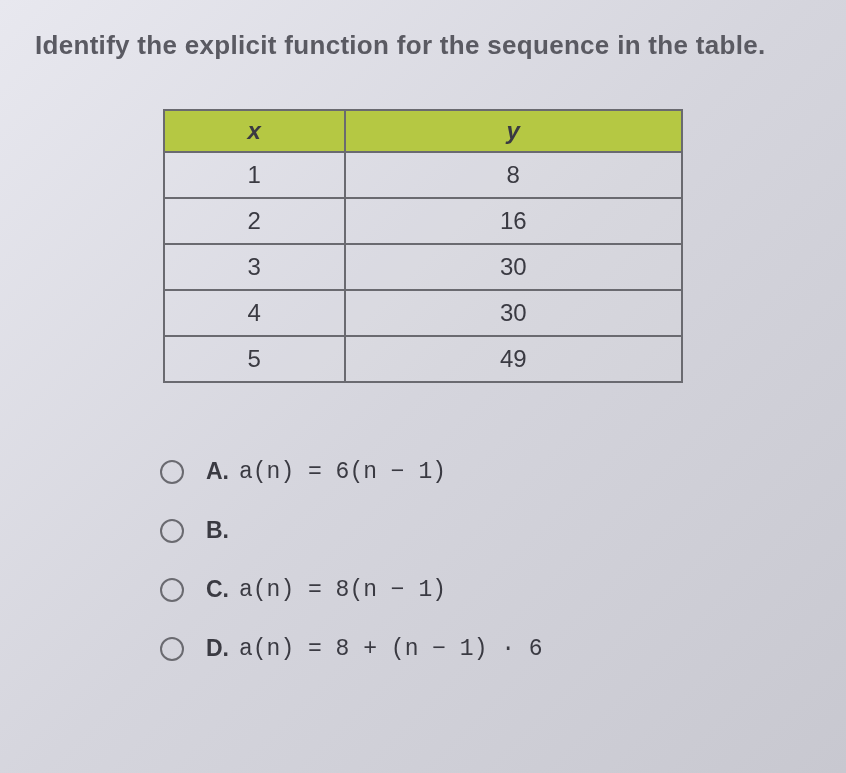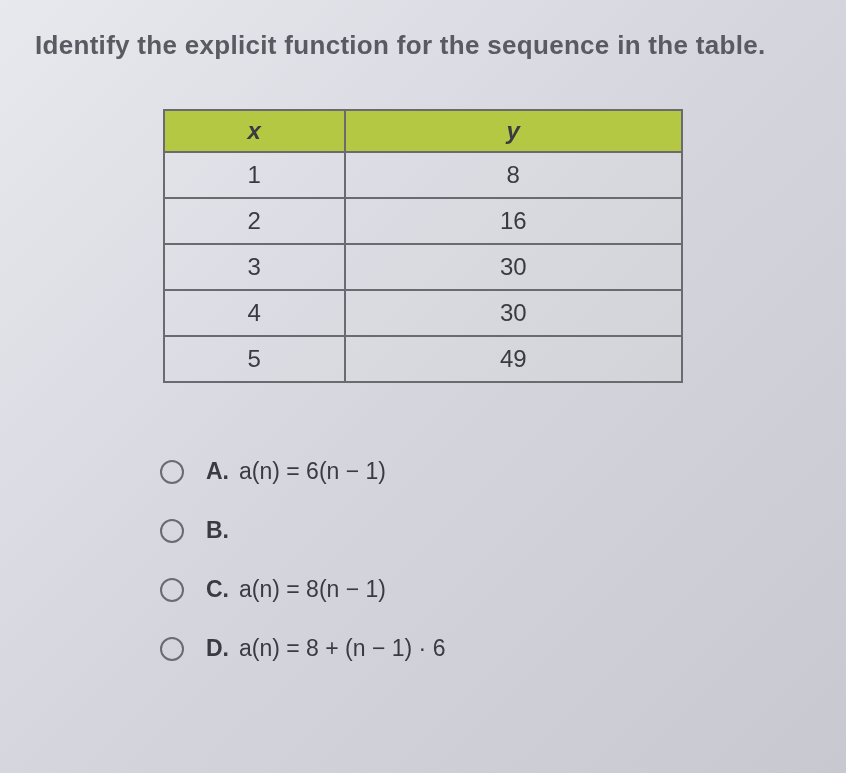--- a/index.html
+++ b/index.html
@@ -69,20 +69,21 @@
     }
     .option-label {
       font-size: 23px;
       font-weight: bold;
       color: #3a3a42;
       margin-right: 10px;
     }
     .option-formula {
       font-size: 23px;
       color: #3a3a42;
+      font-family: Liberation Mono, monospace;
     }
   </style>
 </head>
 <body>
 
 <div class="question-text">Identify the explicit function for the sequence in the table.</div>
 
 <div class="table-wrap">
   <table>
     <thead>

